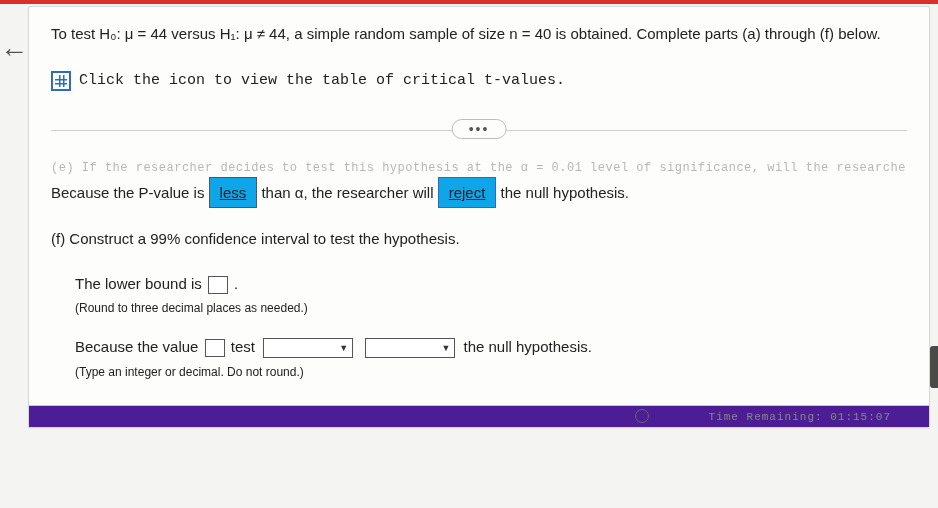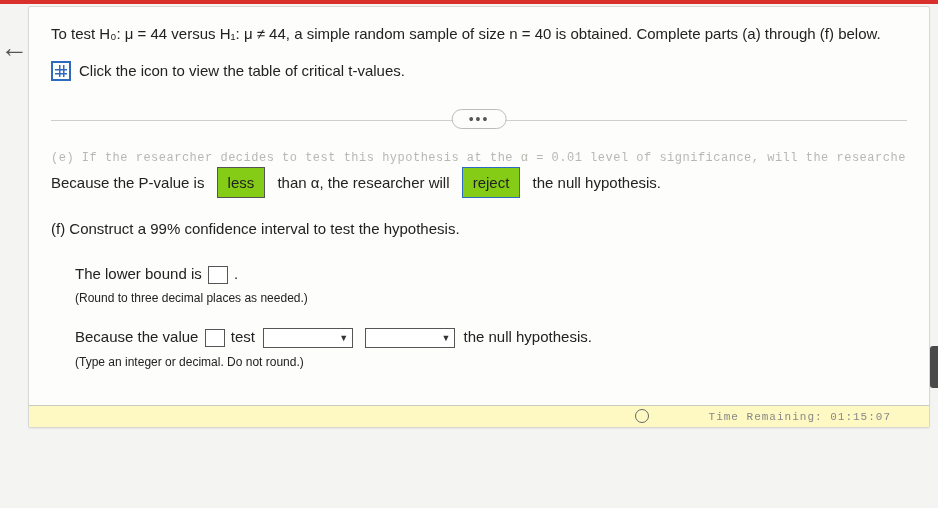--- a/index.html
+++ b/index.html
@@ -36,21 +36,22 @@
       height: 422px;
       padding: 14px 22px 10px 22px;
       position: relative;
       box-shadow: 0 1px 2px rgba(0,0,0,0.06);
     }
     .prompt-text { line-height: 1.7; }
     .icon-row {
       display: flex;
       align-items: center;
       gap: 8px;
-      margin-top: 14px;
+      margin-top: 24px;
+      font-family: Liberation Mono, monospace;
     }
     .table-icon {
       width: 20px; height: 20px;
       border: 2px solid #2c6bbf;
       display: inline-flex;
       align-items: center; justify-content: center;
     }
     .table-icon-inner {
       width: 12px; height: 12px;
       background:
@@ -94,26 +95,27 @@
       letter-spacing: 0.5px;
       white-space: nowrap;
       overflow: hidden;
       margin-bottom: 2px;
       font-family: 'Courier New', monospace;
     }
     .q-line { margin-bottom: 18px; line-height: 1.7; }
     .answer-box {
       display: inline-block;
       border: 1px solid #555;
-      background: #84cc16;
+      background: #0ea5e9;
       padding: 2px 10px;
-      margin: 0 8px;
+      margin: 0 0;
       min-width: 42px;
       text-align: center;
       vertical-align: baseline;
+      text-decoration: underline;
     }
     .answer-box.highlight { border-color: #2c6bbf; }
     .empty-box {
       display: inline-block;
       border: 1px solid #555;
       background: #fff;
       width: 20px; height: 18px;
       vertical-align: middle;
       margin: 0 2px;
     }
@@ -134,21 +136,21 @@
       color: #333;
     }
     .section { margin-bottom: 14px; line-height: 1.85; margin-left: 24px; }
     .hint { font-size: 12px; }
     .footer-strip {
       position: absolute;
       left: 0; right: 0;
       bottom: 0;
       height: 22px;
       border-top: 1px solid #c8c8c4;
-      background: #fef9c3;
+      background: #4c1d95;
     }
     .clock-icon {
       position: absolute;
       right: 280px;
       bottom: 4px;
       width: 14px; height: 14px;
       border: 1.5px solid #666;
       border-radius: 50%;
     }
     .footer-text {

